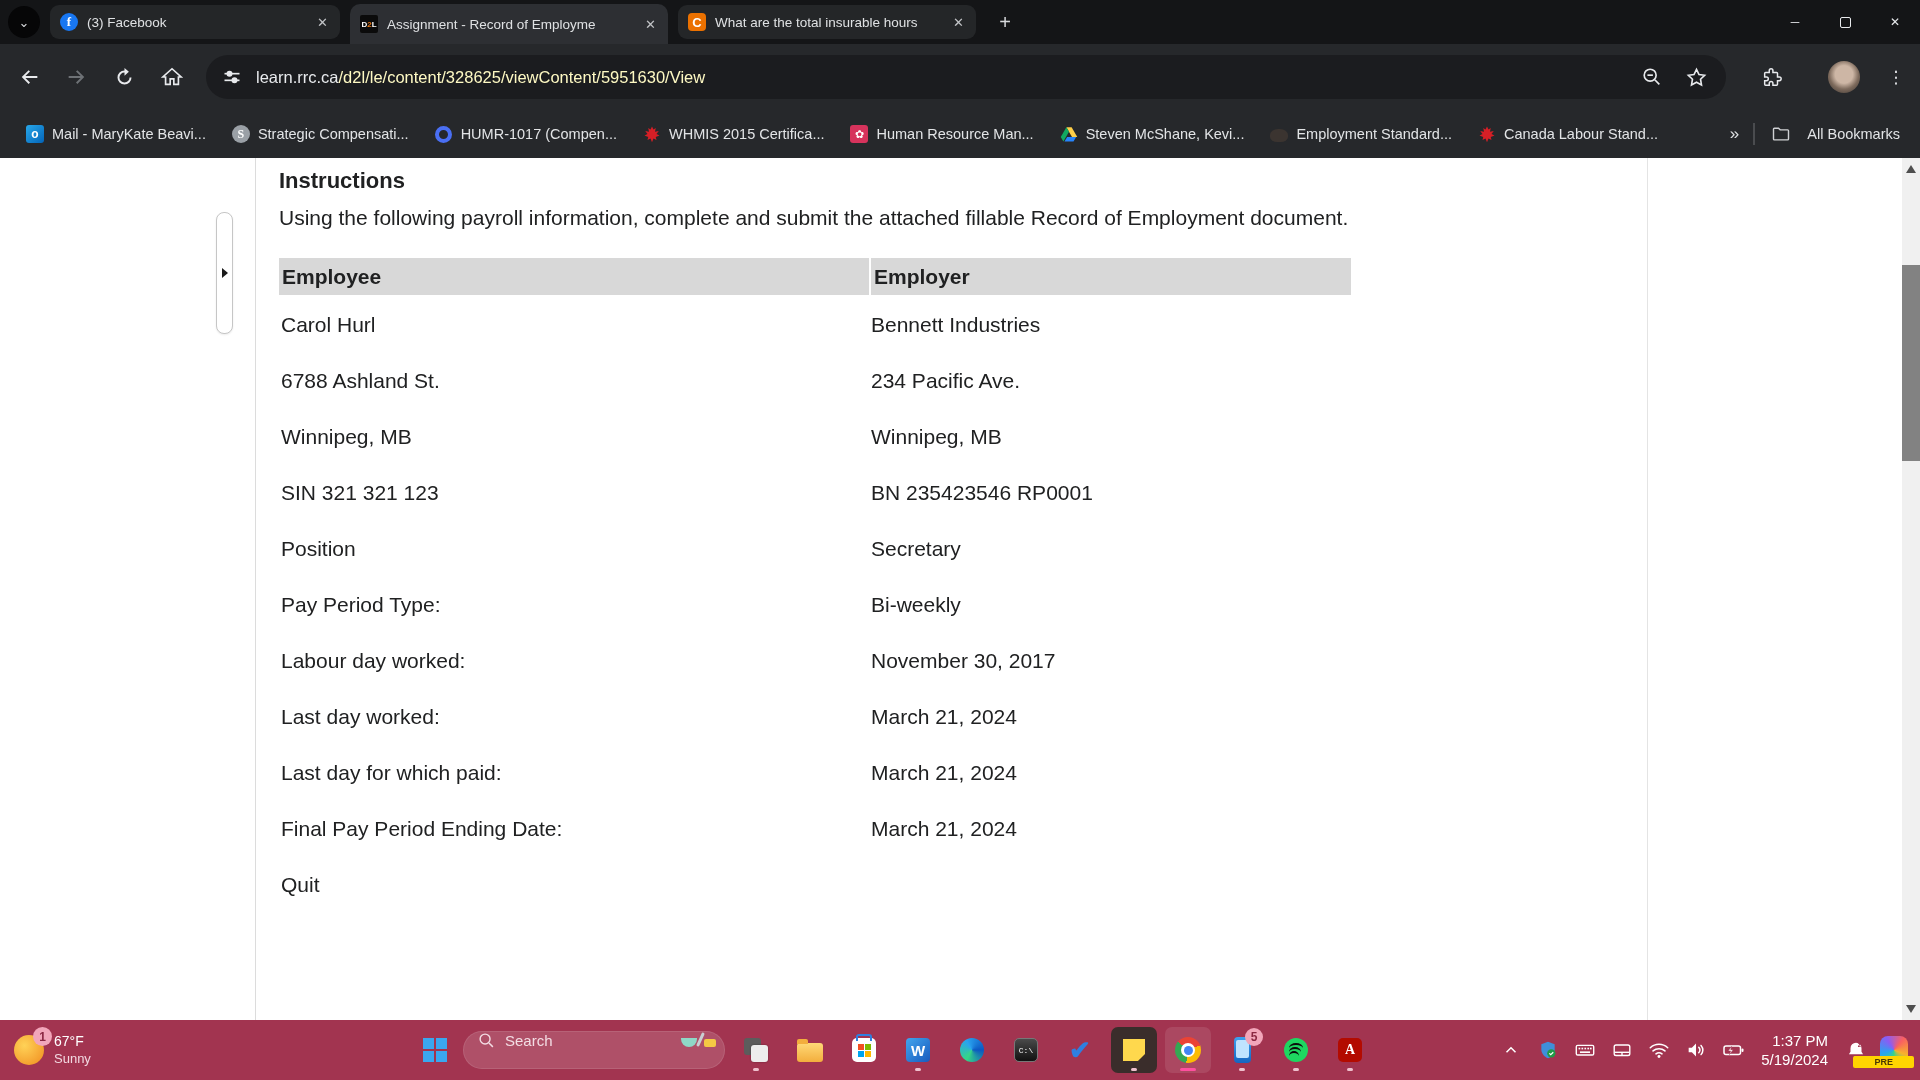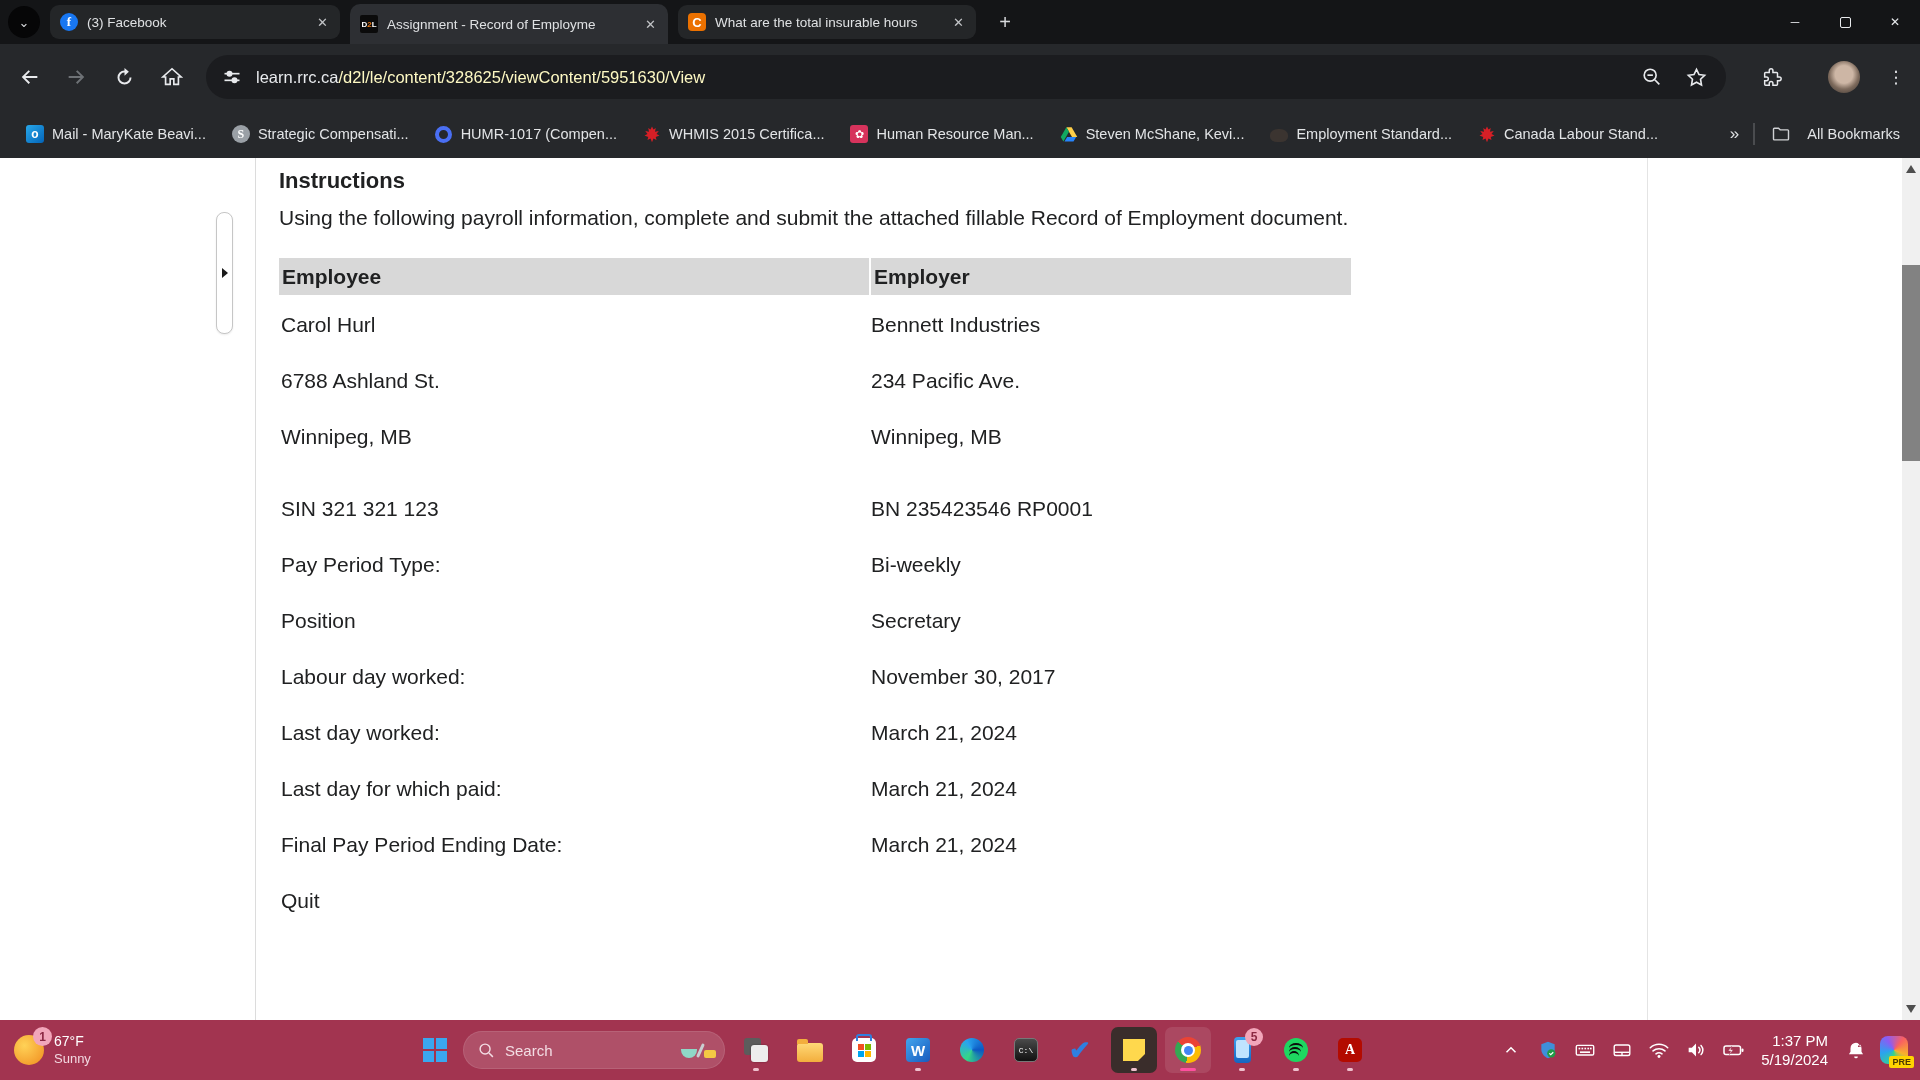--- a/index.html
+++ b/index.html
@@ -54,40 +54,40 @@
   .vline-r{position:absolute;left:1647px;top:0;bottom:0;width:1px;background:#e4e4e4}
   .flyout{position:absolute;left:216px;top:54px;width:17px;height:122px;background:#fff;border:1px solid #c6c6c6;border-radius:8px;display:flex;align-items:center;justify-content:center;box-shadow:0 1px 2px rgba(0,0,0,.08)}
   .flyout .tri{width:0;height:0;border-left:6px solid #1a1a1a;border-top:5px solid transparent;border-bottom:5px solid transparent}
   .h-instructions{position:absolute;left:279px;top:10px;font-size:22px;font-weight:bold;color:#202122}
   .p-instructions{position:absolute;left:279px;top:48px;font-size:21px;color:#202122}
   .th{position:absolute;top:100px;height:37px;background:#d8d8d8;font-weight:bold;font-size:21px;line-height:37px;padding-left:3px}
   .th1{left:279px;width:590px}
   .th2{left:871px;width:480px}
   .rows{position:absolute;left:281px;top:155px;width:1200px}
   .row{display:flex;height:56px;font-size:21px}
-  .row.gap{margin-top:16px}
+  .row.gap{margin-top:0}
   .cell-l{width:590px;flex:none}
   
   .sbar{position:absolute;right:0;top:0;width:18px;height:862px;background:#f0f0f0}
   .sb-up{position:absolute;top:7px;left:4px;width:0;height:0;border-bottom:8px solid #4e4e4e;border-left:5px solid transparent;border-right:5px solid transparent}
   .sb-dn{position:absolute;bottom:7px;left:4px;width:0;height:0;border-top:8px solid #4e4e4e;border-left:5px solid transparent;border-right:5px solid transparent}
   .sb-thumb{position:absolute;top:107px;left:0;width:18px;height:196px;background:#828282}
 
   
   .taskbar{position:absolute;top:1020px;left:0;width:1920px;height:60px;background:#a23450;display:flex;align-items:center;color:#fff}
   .weather{display:flex;align-items:center;gap:10px;padding-left:14px;width:200px;flex:none}
   .sun{position:relative;width:30px;height:30px;border-radius:50%;background:radial-gradient(circle at 35% 35%,#ffd257,#f08c1e)}
   .wbadge{position:absolute;top:-8px;right:-8px;width:19px;height:19px;border-radius:50%;background:#f2a6ba;color:#8b2742;font-size:12px;font-weight:bold;display:flex;align-items:center;justify-content:center}
   .wtxt{line-height:1.25;font-size:14px}
   .wtxt .cond{color:#f2d8e0;font-size:13px}
   .tb-center{position:absolute;left:415px;top:0;height:60px;display:flex;align-items:center;gap:8px}
   .startbtn{width:40px;height:40px;display:grid;place-items:center}
   .startbtn .win{display:grid;grid-template-columns:11px 11px;grid-template-rows:11px 11px;gap:2px}
   .startbtn .win i{background:#3aa7f0}
-  .searchpill{width:262px;height:38px;border-radius:19px;background:rgba(255,255,255,.14);border:1px solid rgba(255,255,255,.10);display:flex;align-items:center;gap:10px;padding:0 8px 0 14px;font-size:15px;color:#f3dde4}
+  .searchpill{width:262px;height:38px;border-radius:19px;background:rgba(255,255,255,.14);border:1px solid rgba(255,255,255,.10);display:flex;align-items:flex-start;gap:10px;padding:0 8px 0 14px;font-size:15px;color:#f3dde4}
   .cookvis{margin-left:auto;display:flex;align-items:flex-end;gap:2px}
   .bowl{width:16px;height:9px;border-radius:0 0 9px 9px;background:#8fd8c7}
   .whisk{width:3px;height:15px;background:#c9ced2;border-radius:2px;transform:rotate(24deg)}
   .butter{width:12px;height:8px;background:#f4c944;border-radius:2px}
   .app{position:relative;width:46px;height:46px;display:flex;align-items:center;justify-content:center;flex:none}
   .rundot{position:absolute;bottom:2px;left:50%;transform:translateX(-50%);width:6px;height:3px;border-radius:2px;background:#efc0cd}
   .runline{position:absolute;bottom:2px;left:50%;transform:translateX(-50%);width:16px;height:3px;border-radius:2px;background:#ff4f9f}
   .ic-squares{position:relative;width:24px;height:24px}
   .ic-squares .b{position:absolute;left:0;top:0;width:17px;height:17px;background:#5c5c5c;border-radius:3px}
   .ic-squares .f{position:absolute;right:0;bottom:0;width:17px;height:17px;background:#ededed;border-radius:3px;box-shadow:0 0 2px rgba(0,0,0,.4)}
@@ -110,21 +110,21 @@
   .ic-phone:before{content:"";position:absolute;inset:3px 2px 5px 2px;background:#bfe3ff;border-radius:2px}
   .abadge{position:absolute;top:1px;right:2px;min-width:18px;height:18px;border-radius:50%;background:#f2a6ba;color:#8b2742;font-size:12px;font-weight:bold;display:flex;align-items:center;justify-content:center}
   .ic-spotify{width:24px;height:24px;border-radius:50%;background:#1ed760;position:relative;overflow:hidden}
   .ic-spotify i{position:absolute;left:5px;border-top:2px solid #0b0b0b;border-radius:50%;width:14px;height:10px}
   .ic-spotify i:nth-child(1){top:5px}.ic-spotify i:nth-child(2){top:9px;width:12px}.ic-spotify i:nth-child(3){top:13px;width:10px}
   .ic-acrobat{width:24px;height:24px;border-radius:5px;background:#b30b00;color:#fff;font-weight:bold;font-size:14px;display:flex;align-items:center;justify-content:center;font-family:"Liberation Serif",serif}
   .tb-right{margin-left:auto;display:flex;align-items:center;gap:11px;padding-right:12px}
   .tray{display:flex;align-items:center;justify-content:center;width:26px;height:40px}
   .clock{text-align:right;font-size:15px;line-height:1.3;white-space:nowrap;margin:0 4px}
   .copilot{position:relative;width:28px;height:28px;border-radius:8px;background:conic-gradient(from 40deg,#f95f62,#f7b32b,#35d687,#2aa3ef,#8a5cf5,#f95f62)}
-  .prebadge{position:absolute;bottom:-4px;right:-6px;background:#ffd400;color:#4a3800;font-size:9px;font-weight:bold;padding:1px 3px;border-radius:2px}
+  .prebadge{position:absolute;bottom:-4px;right:-6px;background:#ffd400;color:#4a3800;font-size:9px;font-weight:bold;padding:1px 21px;border-radius:2px}
 </style>
 </head>
 <body>
 
 <div class="screen">
 
   <div class="tabstrip">
     <div class="tab-search">
         <span>⌄</span>
       </div>
@@ -305,26 +305,26 @@
         </div>
       <div class="row">
           <span class="cell-l">Winnipeg, MB</span>
           <span>Winnipeg, MB</span>
         </div>
       <div class="row gap">
           <span class="cell-l">SIN 321 321 123</span>
           <span>BN  235423546 RP0001</span>
         </div>
       <div class="row">
+          <span class="cell-l">Position</span>
+          <span>Secretary</span>
+        </div>
+      <div class="row">
           <span class="cell-l">Pay Period Type:</span>
           <span>Bi-weekly</span>
-        </div>
-      <div class="row">
-          <span class="cell-l">Position</span>
-          <span>Secretary</span>
         </div>
       <div class="row">
           <span class="cell-l">Labour day worked:</span>
           <span>November 30, 2017</span>
         </div>
       <div class="row">
           <span class="cell-l">Last day worked:</span>
           <span>March 21, 2024</span>
         </div>
       <div class="row">

